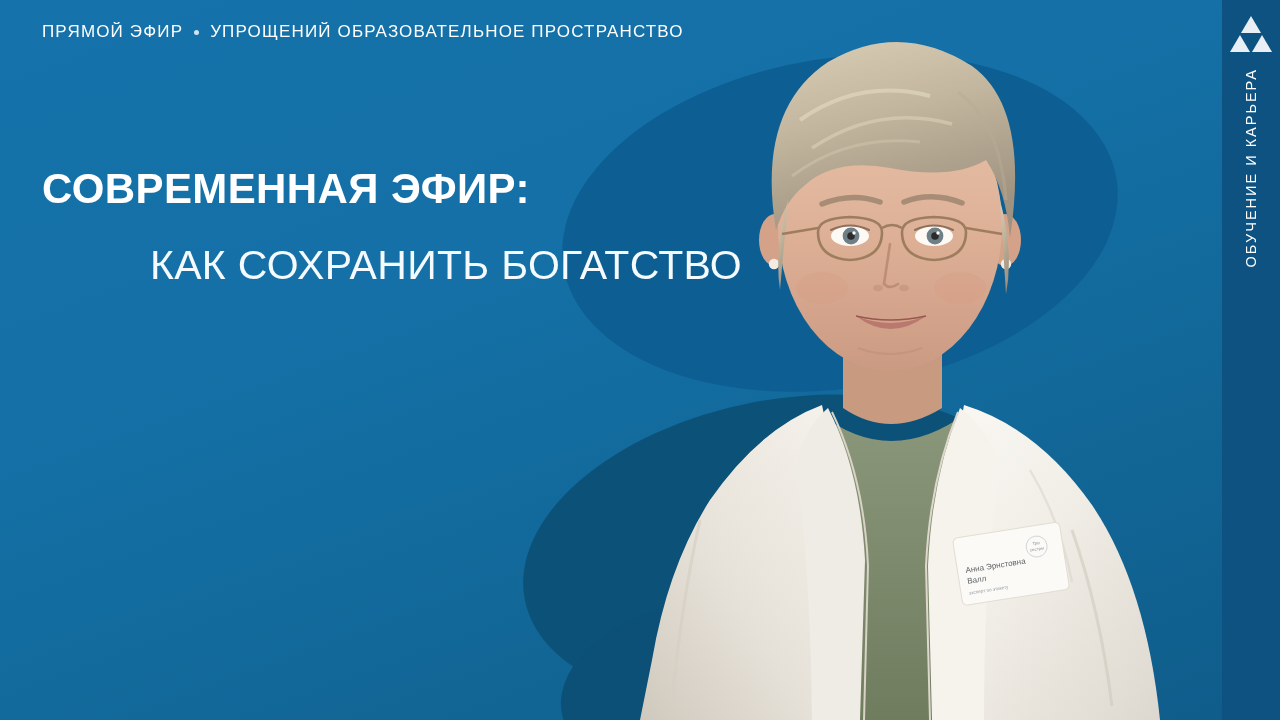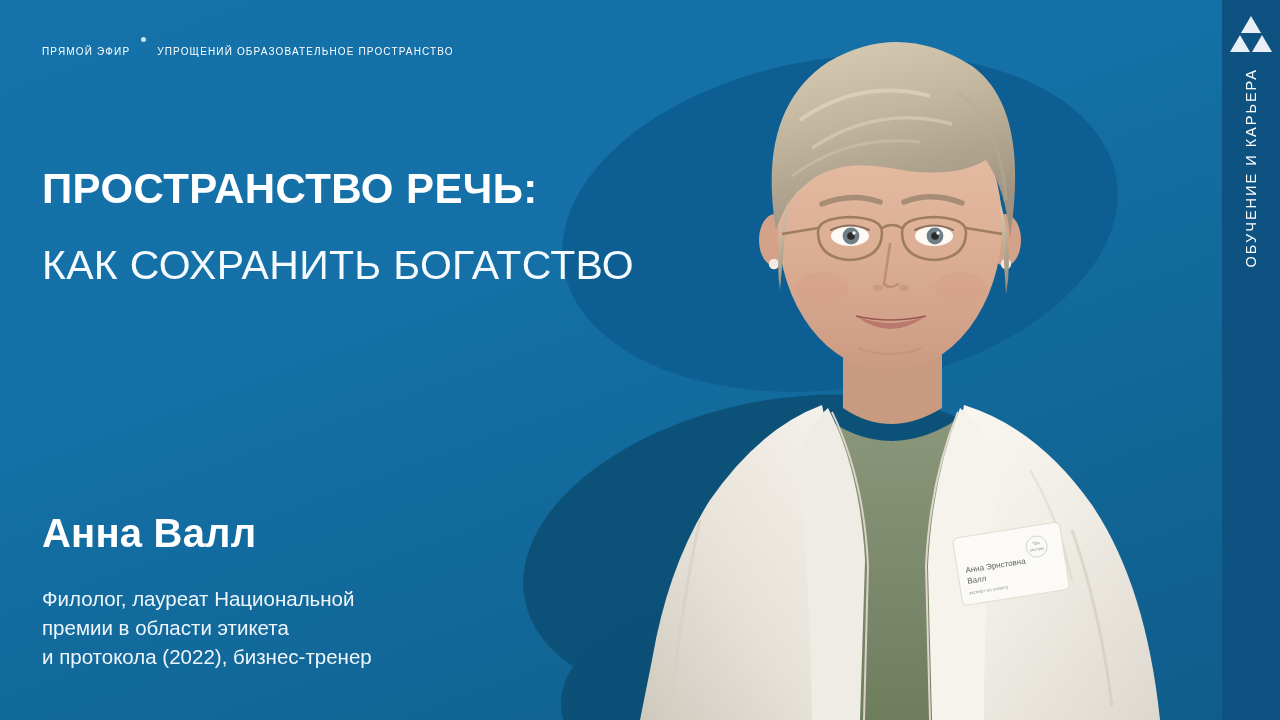--- a/index.html
+++ b/index.html
@@ -52,25 +52,24 @@
     position: absolute;
     left: 42px;
     top: 22px;
     display: flex;
     align-items: center;
     gap: 11px;
     z-index: 40;
   }
   #eyebrow .txt {
     color: #ffffff;
-    font-size: 10px;
+    font-size: 17px;
     letter-spacing: 1.15px;
     font-weight: 400;
     white-space: nowrap;
-    margin-top: 24px;
   }
   #eyebrow .dot {
     width: 5px;
     height: 5px;
     border-radius: 50%;
     background: #cfe4f2;
     flex: 0 0 auto;
   }
 
   
@@ -91,21 +90,21 @@
     margin-bottom: 34px;
   }
   #headline .l2, #headline .l3 {
     color: #f4fafd;
     font-size: 41px;
     font-weight: 300;
     letter-spacing: 0.3px;
     line-height: 1.02;
     white-space: nowrap;
   }
-  #headline .l2 { margin-bottom: 33px; }
+  #headline .l2 { margin-bottom: 33px; text-align: right; }
 
   
   #speaker {
     position: absolute;
     left: 42px;
     top: 513px;
     z-index: 40;
   }
   #speaker-name {
     color: #ffffff;
@@ -289,32 +288,24 @@
     <path d="M298 348 Q330 360 362 348" fill="none" stroke="#c08f77" stroke-width="2" opacity=".6"></path>
   </svg>
 
   <div id="eyebrow">
     <span class="txt">ПРЯМОЙ ЭФИР</span>
     <span class="dot"></span>
     <span class="txt">УПРОЩЕНИЙ ОБРАЗОВАТЕЛЬНОЕ ПРОСТРАНСТВО</span>
   </div>
 
   <div id="headline">
-    <div class="l1">ПРОСТРАНСТВО РЕЧЬ:</div>
+    <div class="l1">СОВРЕМЕННАЯ ЭФИР:</div>
     <div class="l2">КАК СОХРАНИТЬ БОГАТСТВО</div>
   </div>
 
-  <div id="speaker">
-    <div id="speaker-name">Анна Валл</div>
-    <div id="speaker-desc">
-      <div>Филолог, лауреат Национальной</div>
-      <div>премии в области этикета</div>
-      <div>и протокола (2022), бизнес-тренер</div>
-    </div>
-  </div>
 
   <div id="sidebar">
     <svg id="brand-logo" viewBox="0 0 46 40">
       <polygon points="23,2 33,19 13,19" fill="#e9eff4"></polygon>
       <polygon points="12,21 22,38 2,38" fill="#e9eff4"></polygon>
       <polygon points="34,21 44,38 24,38" fill="#e9eff4"></polygon>
     </svg>
     <div id="brand-vertical">ОБУЧЕНИЕ И КАРЬЕРА</div>
   </div>
 

